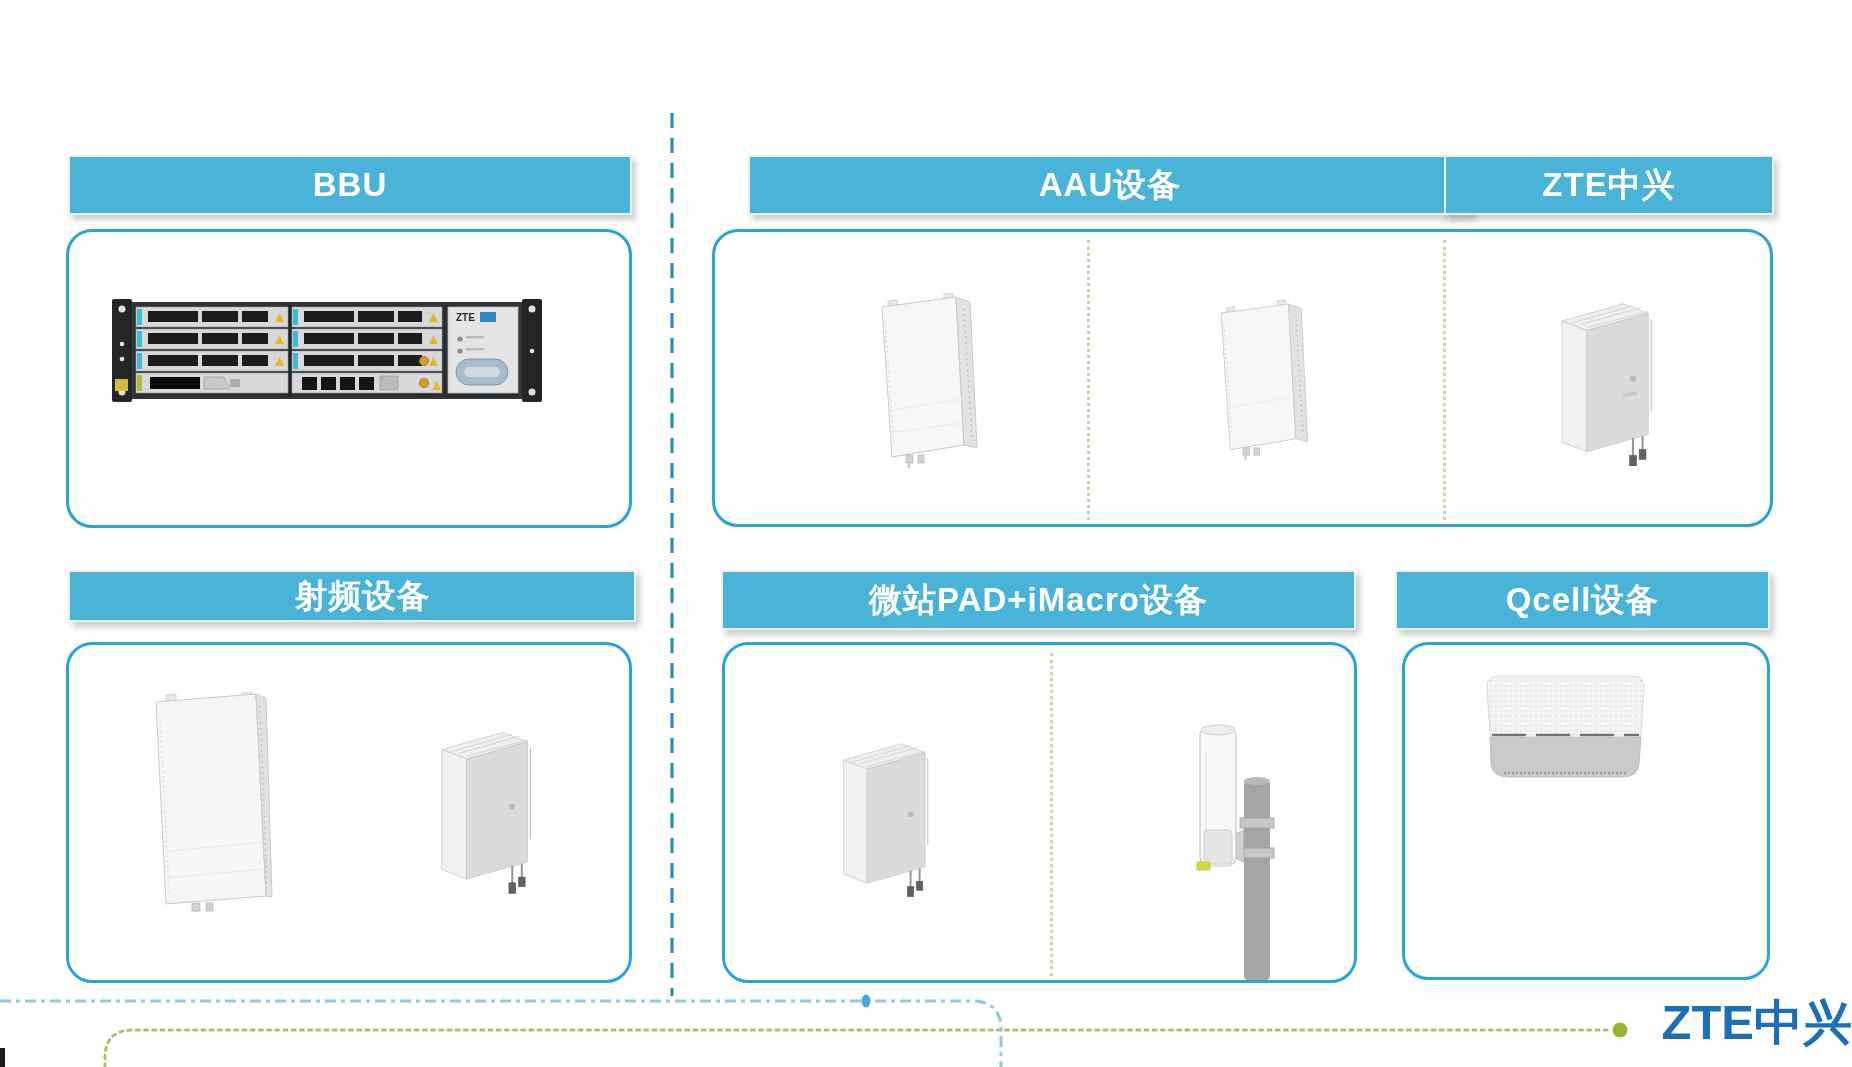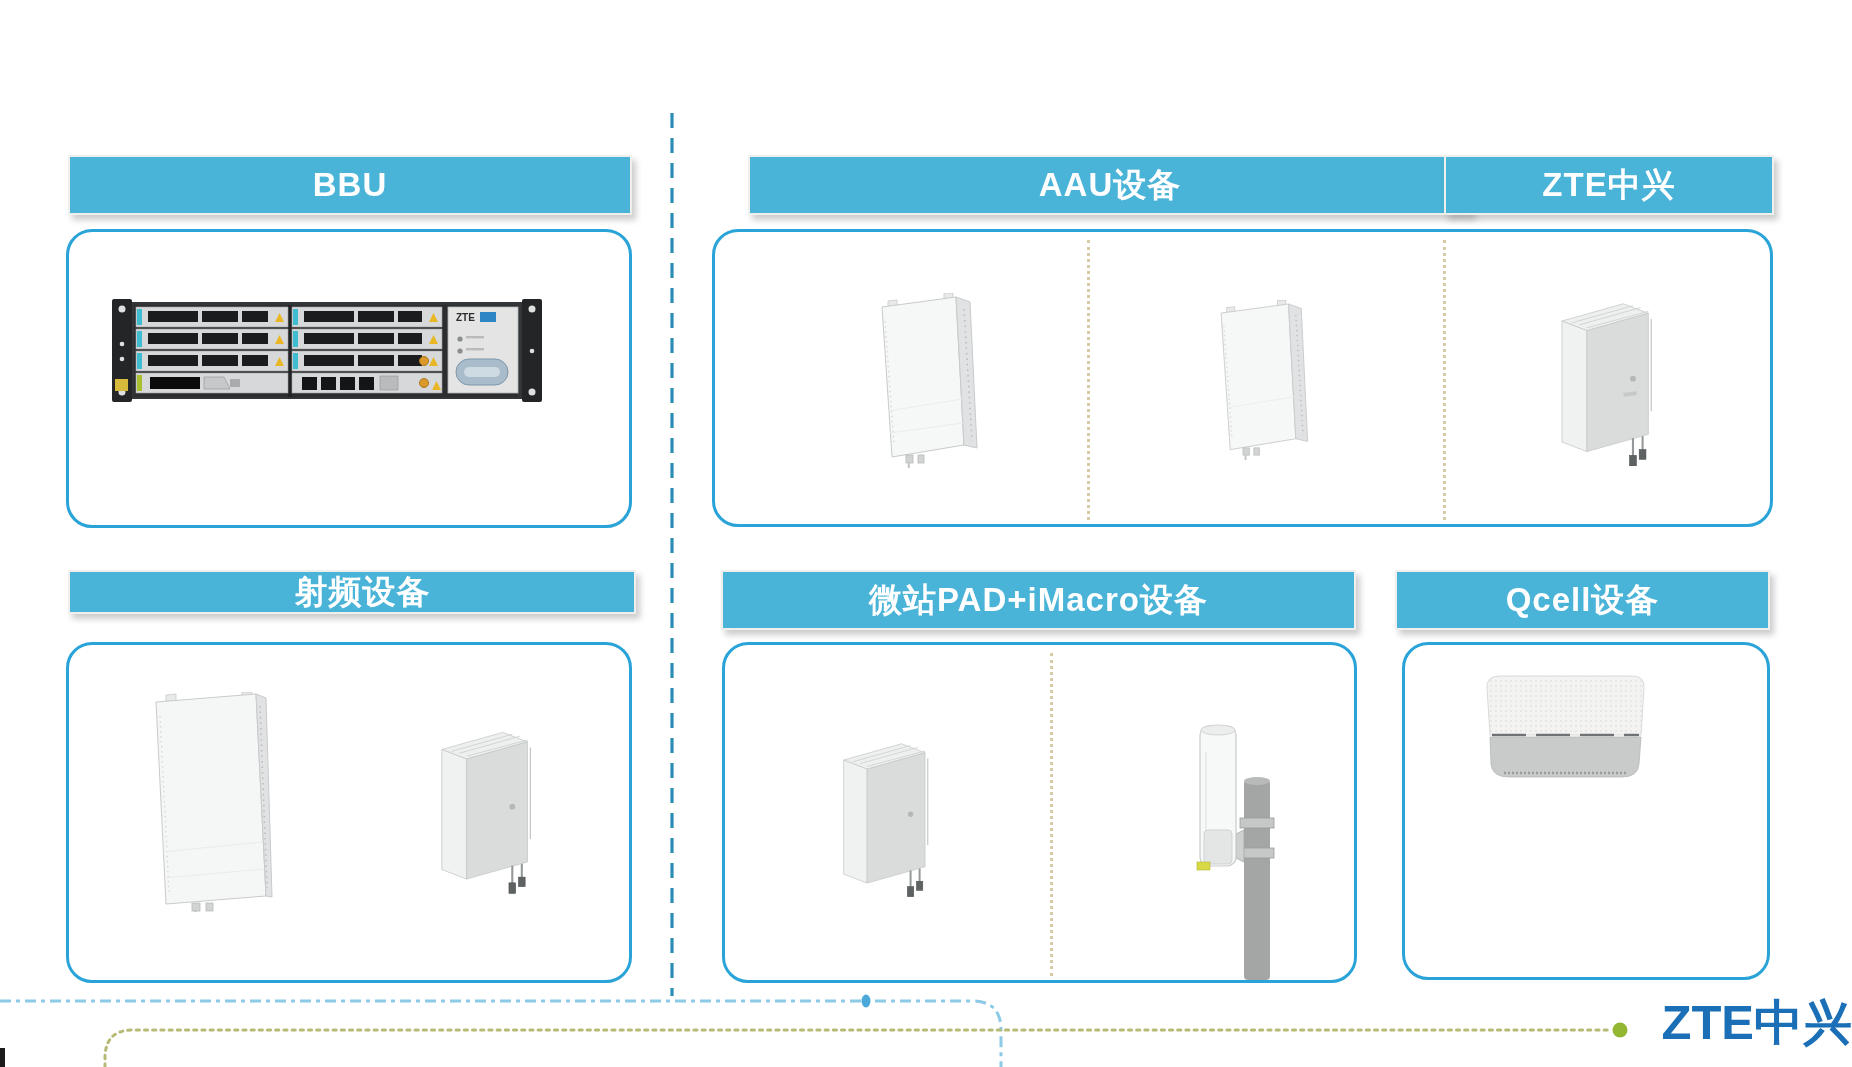--- a/index.html
+++ b/index.html
@@ -25,21 +25,21 @@
   <div class="hdr" style="left:68px;top:155px;width:564px;height:60px;">
     <span>BBU</span>
   </div>
   <div class="hdr" style="left:748px;top:155px;width:724px;height:60px;">
     <span>AAU设备</span>
   </div>
   <div class="hdr" style="left:1444px;top:155px;width:330px;height:60px;">
     <span>ZTE中兴</span>
   </div>
 
-  <div class="hdr" style="left:68px;top:570px;width:568px;height:44px;padding-left:21px;">
+  <div class="hdr" style="left:68px;top:570px;width:568px;height:52px;padding-left:21px;">
     <span>射频设备</span>
   </div>
   <div class="hdr" style="left:721px;top:570px;width:635px;height:60px;align-items:center;">
     <span>微站PAD+iMacro设备</span>
   </div>
   <div class="hdr" style="left:1395px;top:570px;width:375px;height:60px;">
     <span>Qcell设备</span>
   </div>
 
   <div class="panel" style="left:66px;top:229px;width:566px;height:299px;"></div>

